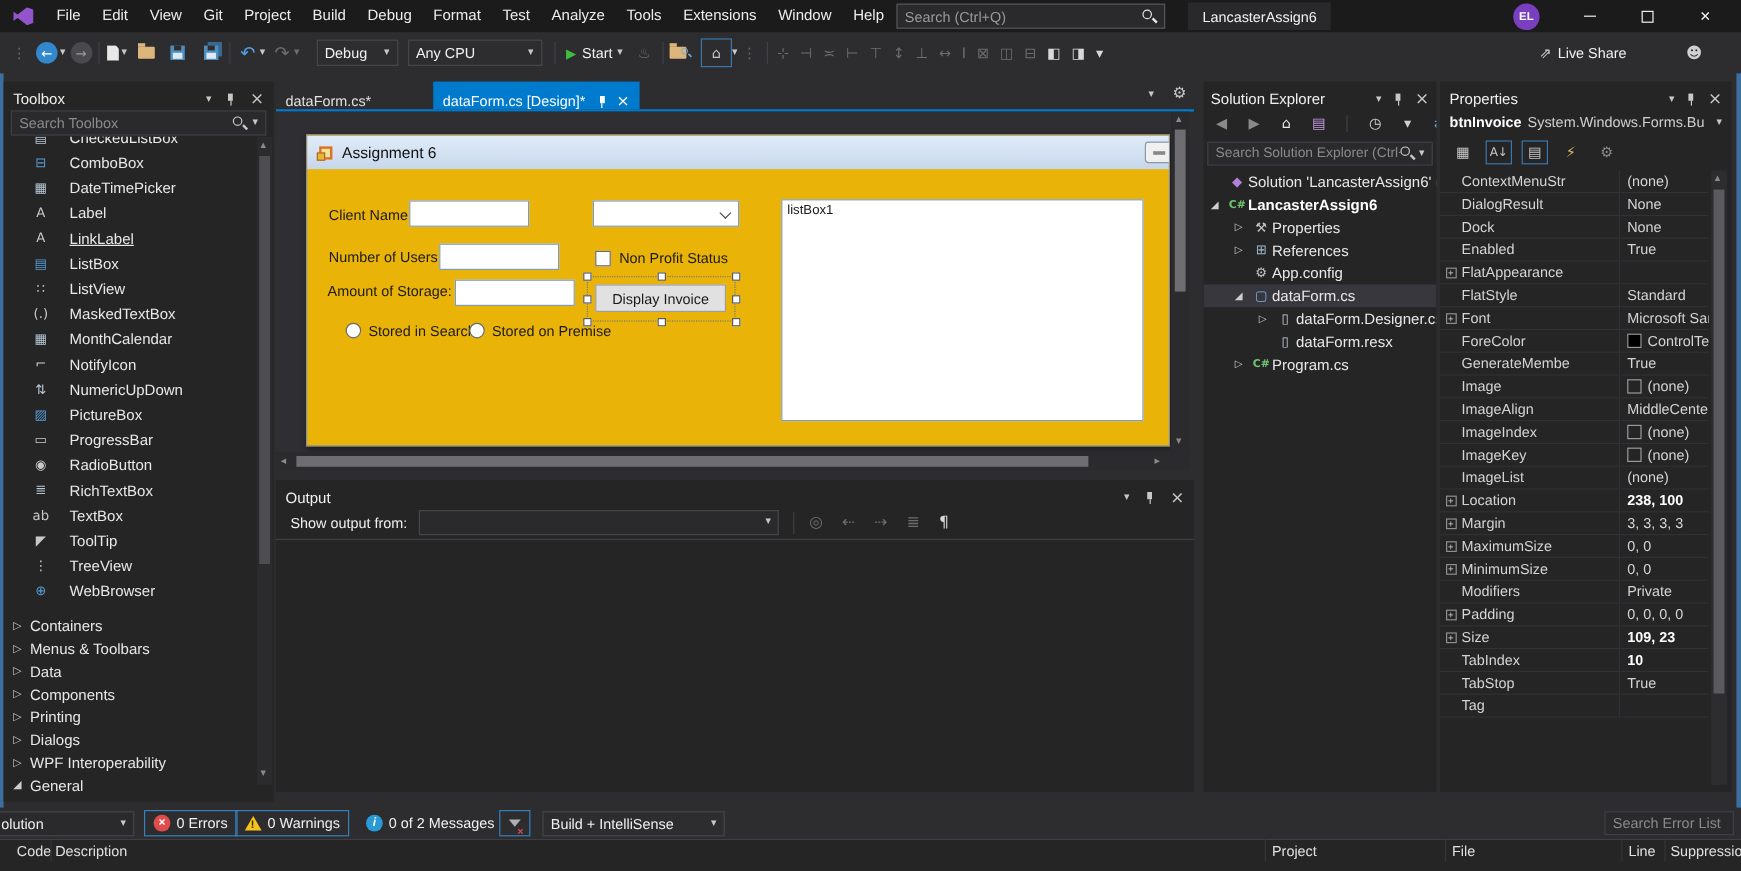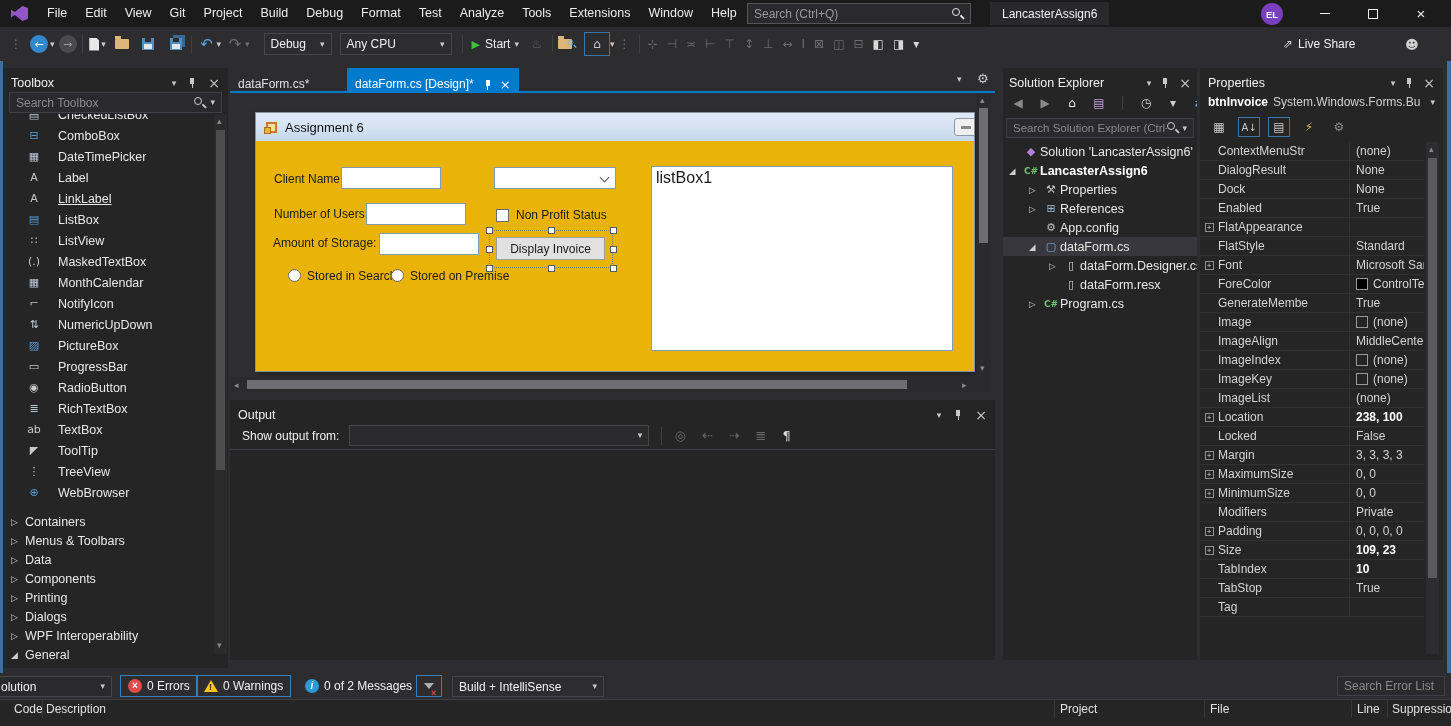--- a/index.html
+++ b/index.html
@@ -388,21 +388,21 @@
       <span class="sb-ar" style="left:3px;top:2px">▴</span>
       <div class="sb-thumb" style="left:2px;top:16px;width:9px;height:340px;background:#4d4d50"></div>
       <span class="sb-ar" style="left:3px;top:526px">▾</span>
     </div>
   </div>
 
   <div class="p r" style="left:230px;top:68px;width:765px;height:23px;align-items:flex-end">
     <div class="tab inactive" style="width:113px">
         <span>dataForm.cs*</span>
       </div>
-    <div class="tab active" style="margin-left:4px">
+    <div class="tab active" style="margin-left:18px">
       <span>dataForm.cs [Design]*</span>
       <span class="pin" style="color:#fff;margin-left:10px"></span>
       <span class="ic" style="color:#fff;margin-left:8px;font-size:13px">×</span>
     </div>
     <span class="caret ic" style="position:absolute;left:727px;top:7px">▾</span>
     <span class="ic" style="position:absolute;left:747px;top:4px;color:#c8c8c8;font-size:13px">⚙</span>
   </div>
   <div class="p" style="left:230px;top:91px;width:765px;height:2px;background:#007acc"></div>
 
   <div class="p" style="left:230px;top:93px;width:746px;height:284px;background:#2f2f33;overflow:hidden">
@@ -439,21 +439,21 @@
         <span class="handle" style="left:120px;top:34px"></span>
         <span style="position:absolute;left:6px;top:6px;width:109px;height:23px;background:#e1e1e1;border:1px solid #9e9e9e;display:flex;align-items:center;justify-content:center;color:#1a1a1a;font-size:12px">
             <span>Display Invoice</span>
           </span>
       </div>
       <span class="frad" style="left:32px;top:156px"></span>
       <span class="flabel" style="left:51px;top:156px">Stored in Search</span>
       <span class="frad" style="left:135px;top:156px"></span>
       <span class="flabel" style="left:154px;top:156px">Stored on Premise</span>
       <div class="p" style="left:395px;top:53px;width:302px;height:185px;background:#fff;border:1px solid #7f9db9">
-        <span style="position:absolute;left:4px;top:2px;color:#1a1a1a;font-size:16px">listBox1</span>
+        <span style="position:absolute;left:4px;top:2px;color:#1a1a1a;font-size:11px">listBox1</span>
       </div>
     </div>
   </div>
 
   <div class="p sb-track" style="left:976px;top:93px;width:15px;height:284px">
     <span class="sb-ar" style="left:4px;top:2px">▴</span>
     <div class="sb-thumb" style="left:3px;top:15px;width:9px;height:135px"></div>
     <span class="sb-ar" style="left:4px;top:270px">▾</span>
   </div>
   <div class="p sb-track" style="left:230px;top:377px;width:746px;height:15px">
@@ -734,28 +734,20 @@
           <span class="prop-gut">
             <span class="expander">+</span>
           </span>
           <span class="prop-name">Location</span>
           <span class="prop-val">
 
             <span class="b">238, 100</span>
           </span>
         </div>
 
-        <div class="prop-row">
-          <span class="prop-gut"></span>
-          <span class="prop-name">Locked</span>
-          <span class="prop-val">
-
-            <span>False</span>
-          </span>
-        </div>
 
         <div class="prop-row">
           <span class="prop-gut">
             <span class="expander">+</span>
           </span>
           <span class="prop-name">Margin</span>
           <span class="prop-val">
 
             <span>3, 3, 3, 3</span>
           </span>

